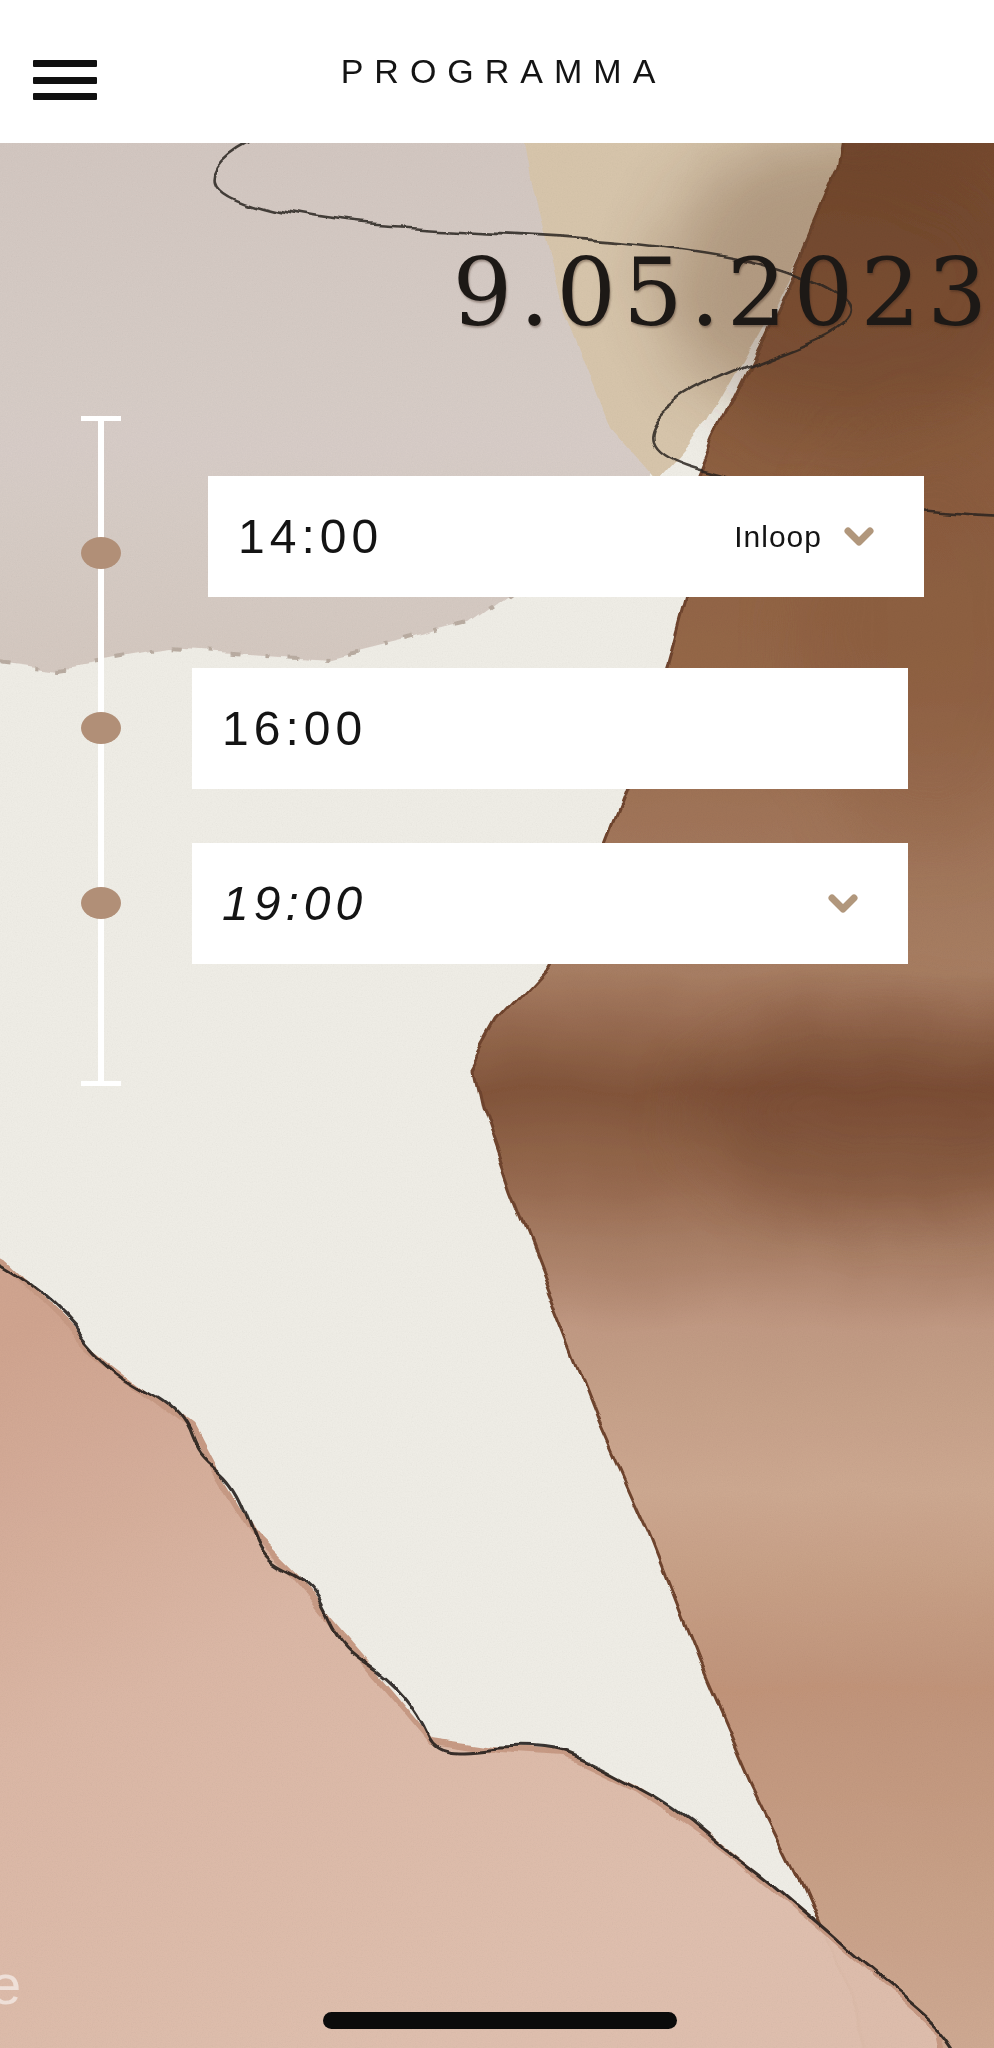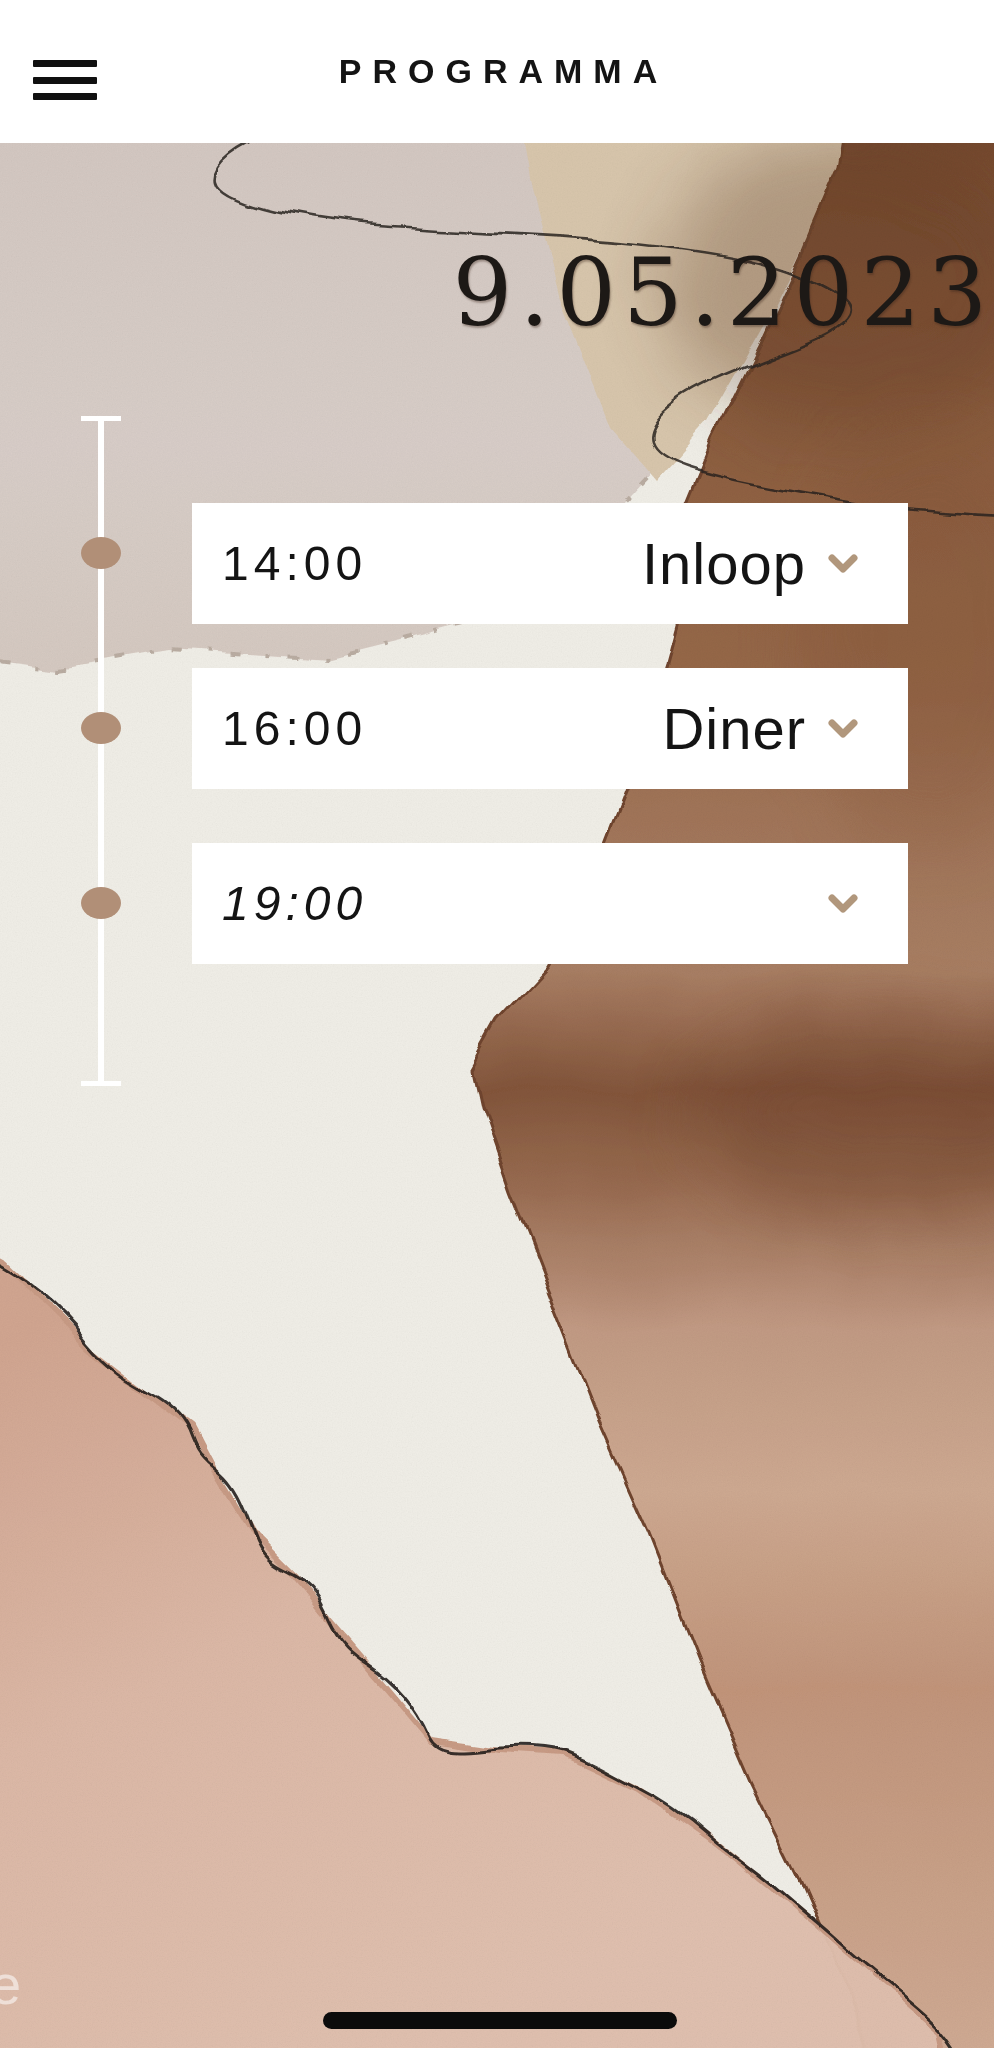--- a/index.html
+++ b/index.html
@@ -16,45 +16,45 @@
   }
   .menu-btn{
     position:absolute;left:33px;top:60px;width:64px;height:40px;
     display:flex;flex-direction:column;justify-content:space-between;
     cursor:pointer;background:none;border:none;padding:0;
   }
   .menu-btn span{display:block;width:64px;height:7px;background:#101010;border-radius:1px;}
   .header-title{
     position:absolute;left:0;right:0;top:0;height:143px;
     display:flex;align-items:center;justify-content:center;
-    font-size:34px;font-weight:700;letter-spacing:11px;padding-left:13px;
+    font-size:34px;font-weight:400;letter-spacing:11px;padding-left:13px;
     color:#141414;
   }
   
   .date{
     position:absolute;left:0;right:0;top:238px;text-align:right;z-index:2;
     font-family:"DejaVu Serif",serif;font-size:94px;letter-spacing:7px;
     color:#1d1916;text-shadow:1px 2px 2px rgba(60,40,30,.38);
   }
   
   .tl-line{position:absolute;left:98px;top:418px;width:6px;height:666px;background:#ffffff;z-index:2;}
   .tl-cap{position:absolute;left:81px;width:40px;height:5px;background:#ffffff;z-index:2;}
   .tl-cap.top{top:416px;} .tl-cap.bottom{top:1081px;}
   .tl-dot{position:absolute;left:81px;width:40px;height:32px;border-radius:50%;background:#b18f77;z-index:3;}
   .tl-dot.d0{top:537px;} .tl-dot.d1{top:712px;} .tl-dot.d2{top:887px;}
   
   .card{
     position:absolute;left:192px;width:716px;height:121px;background:#ffffff;z-index:4;
     display:flex;align-items:center;justify-content:space-between;
     box-sizing:border-box;padding:0 50px 0 30px;cursor:pointer;
   }
-  .card.c0{top:503px;} .card.c1{top:668px;} .card.c2{top:843px;font-style:italic;}
+  .card.c0{top:476px;margin-left:16px;} .card.c1{top:668px;} .card.c2{top:843px;font-style:italic;}
   .card .time{font-size:48px;letter-spacing:5px;color:#141414;}
   .card .right{display:flex;align-items:center;gap:22px;}
-  .card .label{font-size:58px;color:#141414;letter-spacing:1px;}
+  .card .label{font-size:30px;color:#141414;letter-spacing:1px;}
   .chev{width:30px;height:20px;display:block;}
   
   .home-indicator{
     position:absolute;left:323px;top:2012px;width:354px;height:17px;border-radius:9px;
     background:#0b0b0b;z-index:5;cursor:pointer;
   }
   .watermark{
     position:absolute;left:-10px;top:1952px;z-index:2;
     font-size:56px;color:rgba(255,255,255,.55);
   }
@@ -152,26 +152,20 @@
   <span class="right">
     <span class="label">Inloop</span>
     <svg class="chev" viewBox="0 0 30 20">
       <path d="M4 4 L15 15 L26 4" fill="none" stroke="#b1977c" stroke-width="7" stroke-linecap="round" stroke-linejoin="round"></path>
     </svg>
   </span>
 </div>
 
 <div class="card c1">
   <span class="time">16:00</span>
-  <span class="right">
-    <span class="label">Diner</span>
-    <svg class="chev" viewBox="0 0 30 20">
-      <path d="M4 4 L15 15 L26 4" fill="none" stroke="#b1977c" stroke-width="7" stroke-linecap="round" stroke-linejoin="round"></path>
-    </svg>
-  </span>
 </div>
 
 <div class="card c2">
   <span class="time">19:00</span>
   <span class="right">
     <svg class="chev" viewBox="0 0 30 20">
       <path d="M4 4 L15 15 L26 4" fill="none" stroke="#b1977c" stroke-width="7" stroke-linecap="round" stroke-linejoin="round"></path>
     </svg>
   </span>
 </div>

